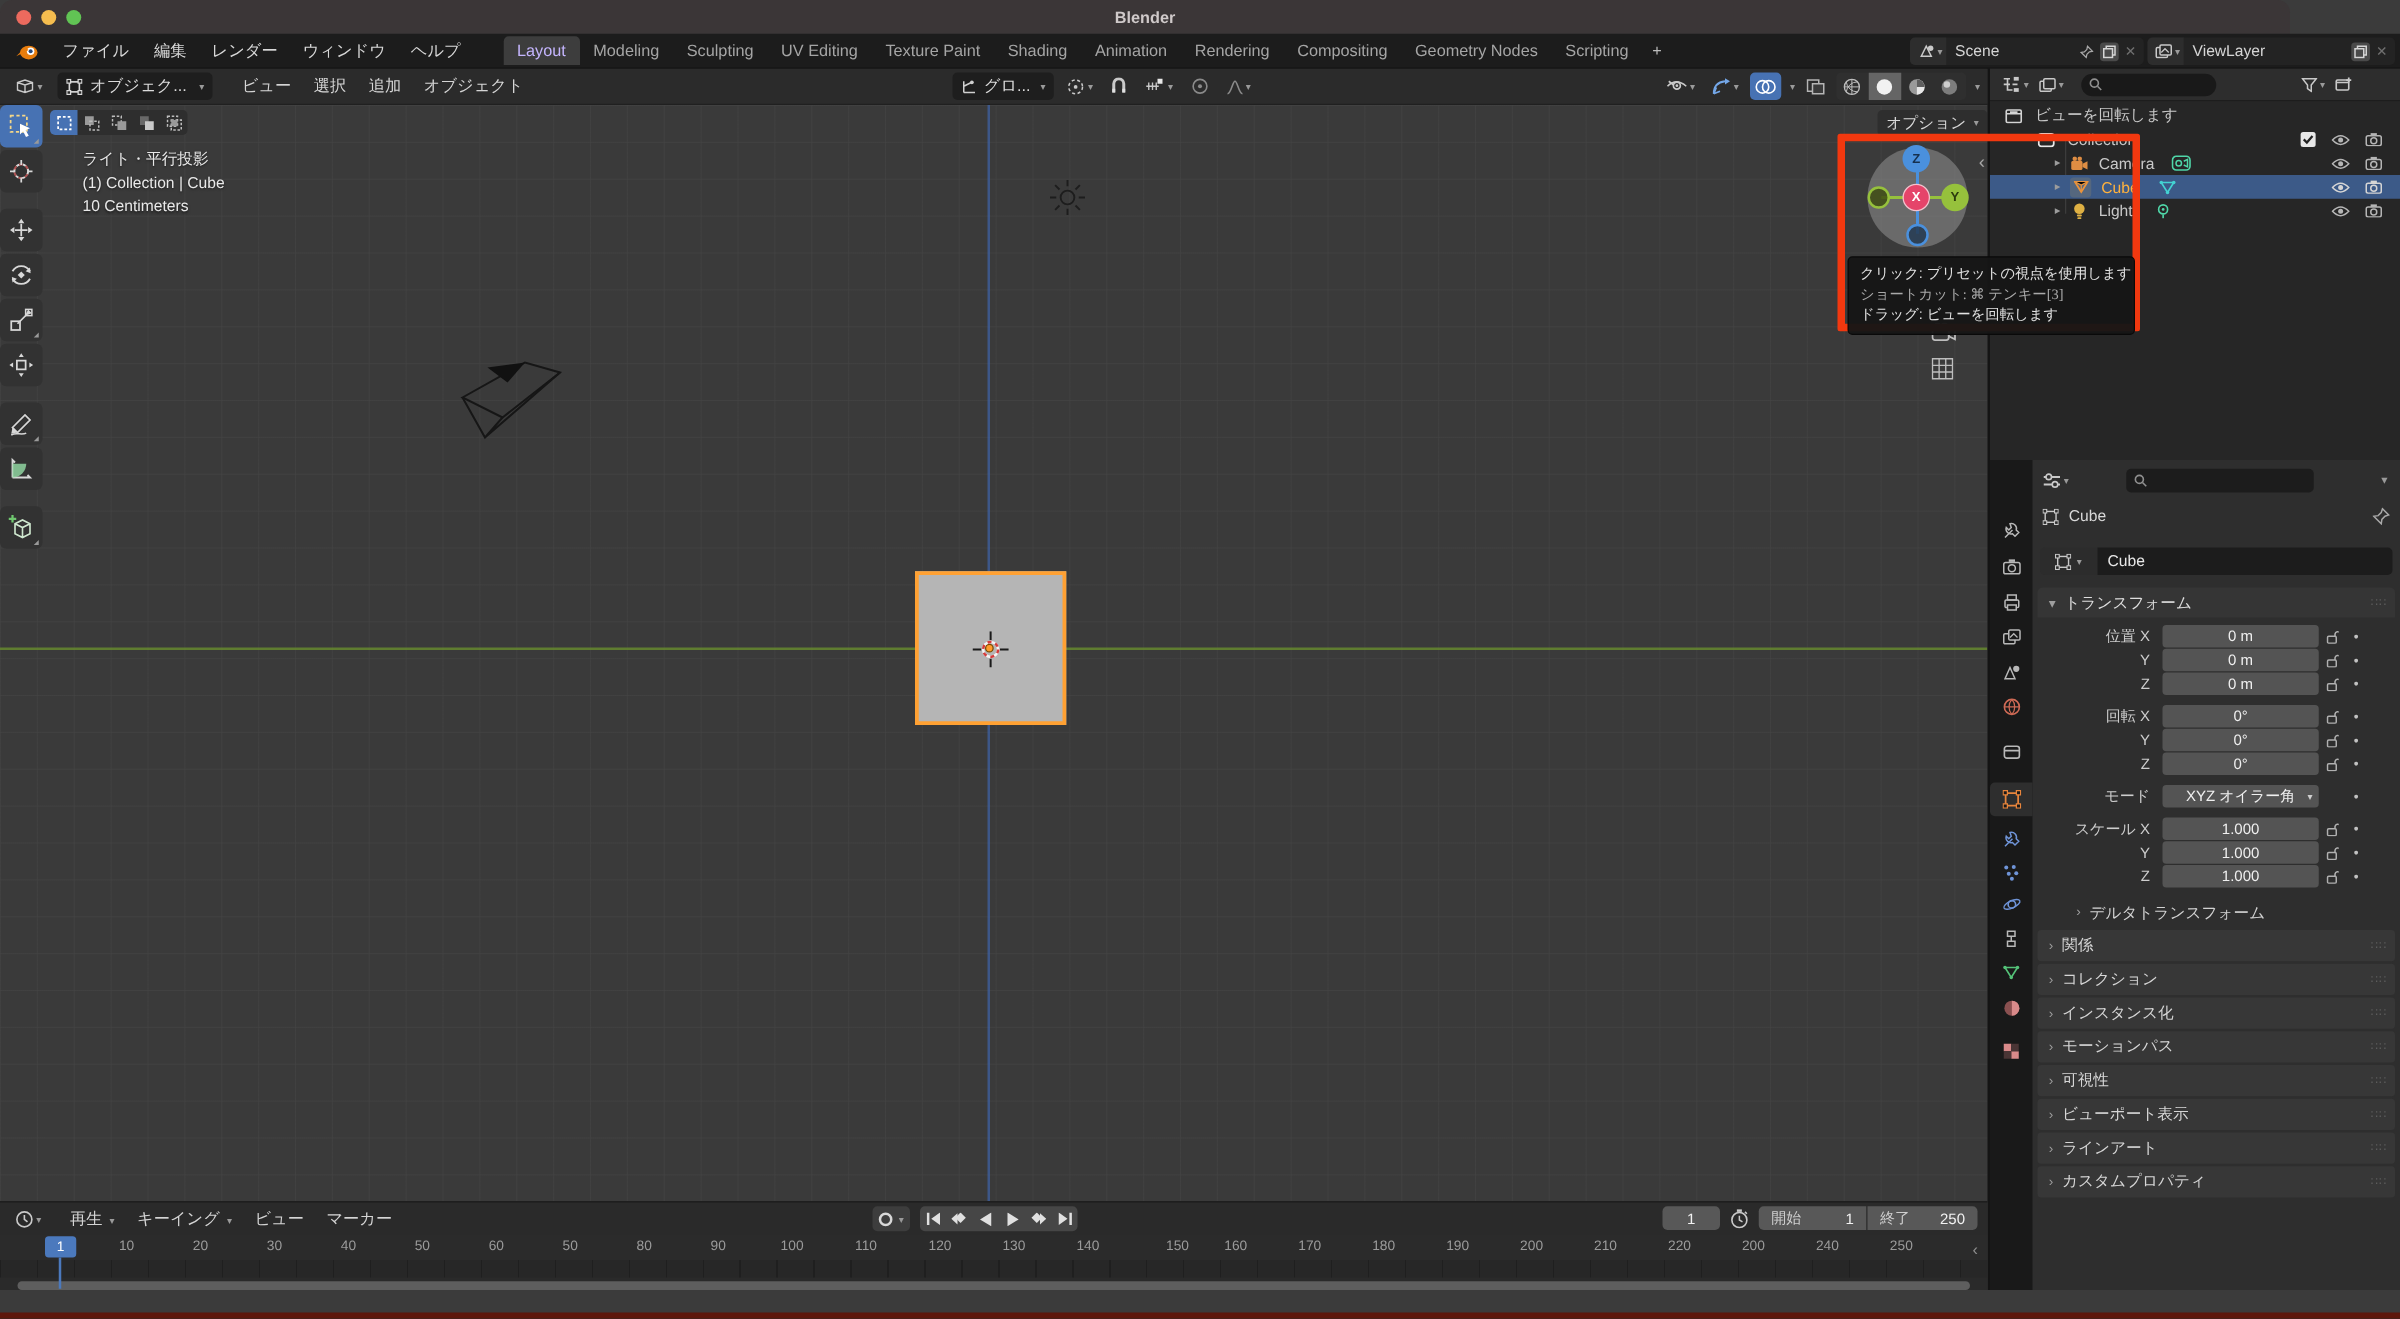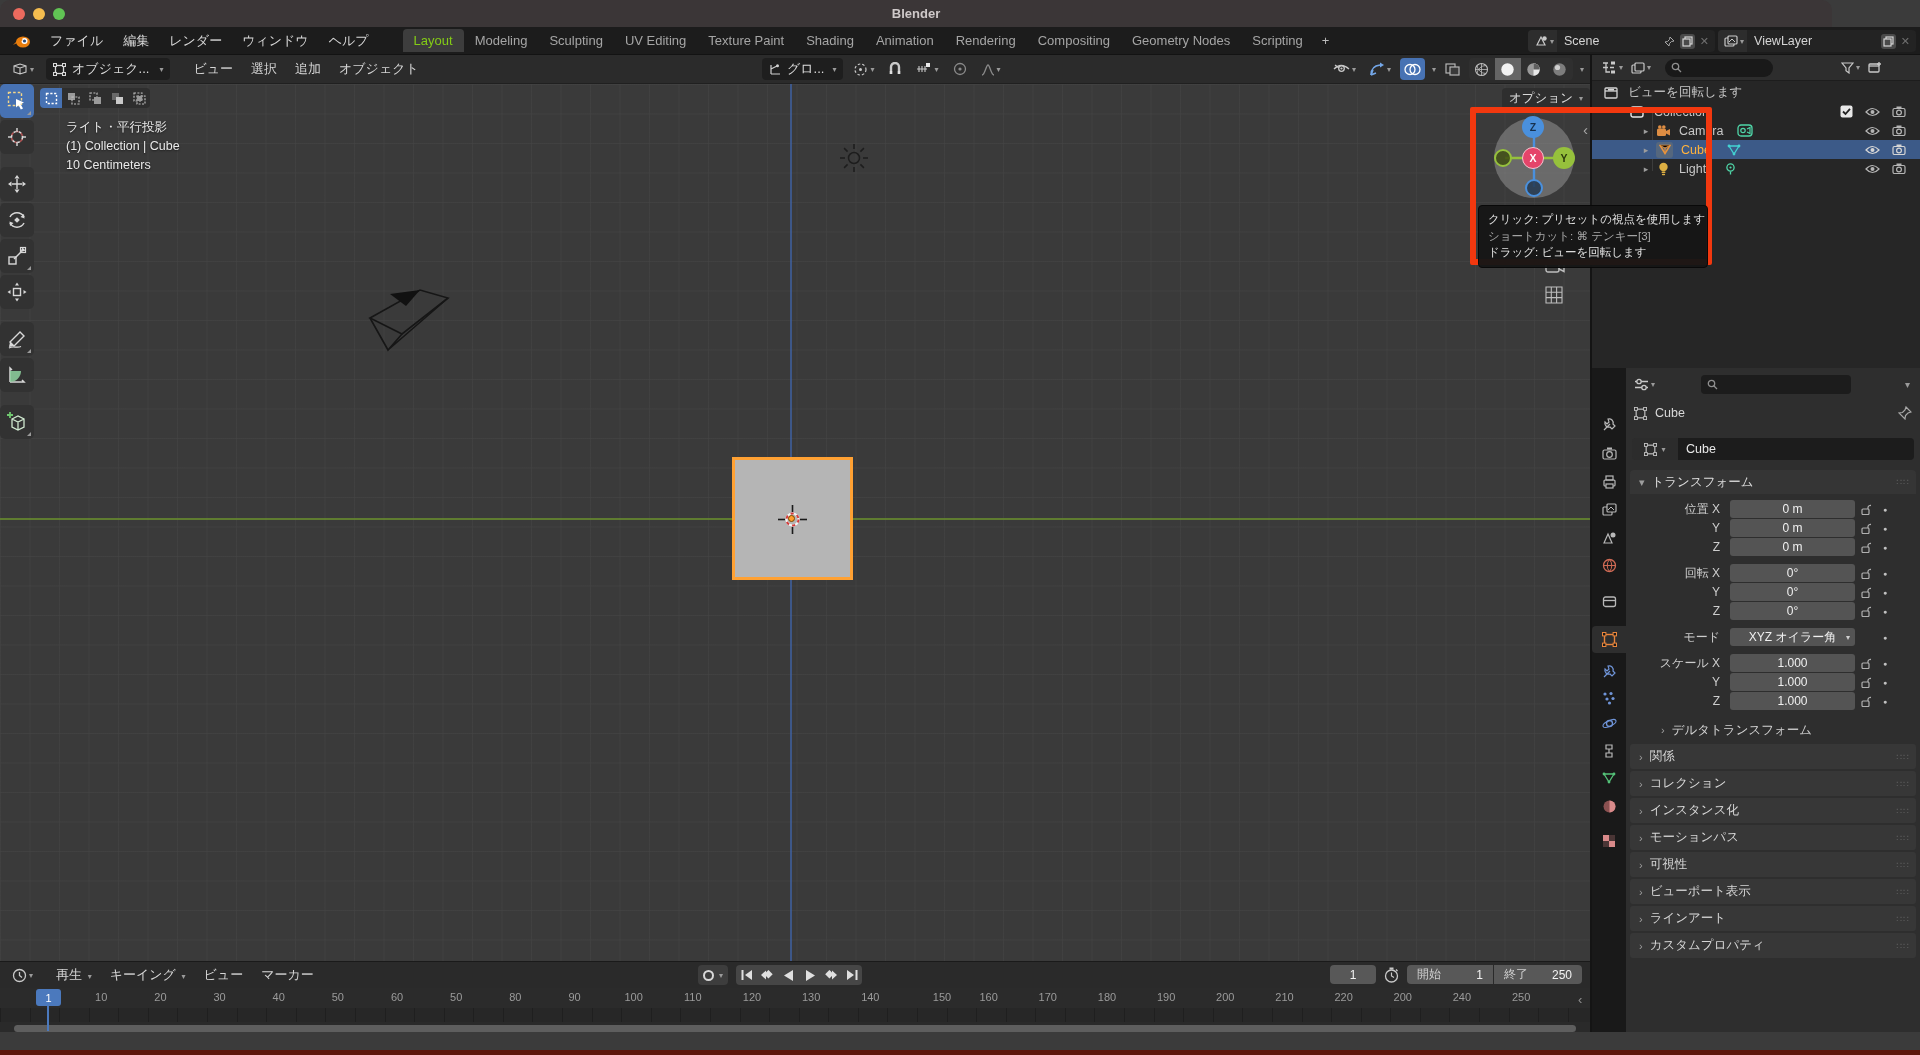--- a/index.html
+++ b/index.html
@@ -16,21 +16,21 @@
   #tl-zoom{ left:53px; background:#61c454; }
   #win-title { width:100%; top:6px; text-align:center; color:#cfc9c9; font-size:13px; font-weight:bold; }
 
   
   #topbar { left:0; top:27px; width:1920px; height:28px; background:#1c1c1c;
     display:flex; align-items:center; border-bottom:1px solid #131313; }
   #blender-logo { margin:0 8px 0 12px; }
   .menu-item { color:#d8d8d8; font-size:13px; padding:3px 10px; border-radius:4px; }
   .tabs { display:flex; margin-left:24px; }
   .tab { color:#a5a5a5; font-size:13px; padding:4px 11px; border-radius:4px 4px 0 0; }
-  .tab.active { background:#3d3d3d; color:#84cc16; }
+  .tab.active { background:#3d3d3d; color:#c4b5fd; }
   .tab.addtab { color:#bdbdbd; padding:4px 8px; }
   .id-pill { position:absolute; top:3px; height:22px; background:#232323; border-radius:4px;
     display:flex; align-items:center; color:#d5d5d5; font-size:12.5px; }
   #scene-pill { left:1528px; width:187px; }
   #viewlayer-pill { left:1718px; width:198px; }
   .pill-iconbox { display:flex; align-items:center; padding:0 3px 0 6px; height:100%;
     background:#2d2d2d; border-radius:4px 0 0 4px; }
   .caret { color:#9a9a9a; font-size:8px; margin-left:2px; }
   .pill-name { flex:1; padding-left:7px; }
   .mini-btn { color:#a8a8a8; margin-right:5px; display:flex; }
@@ -100,21 +100,21 @@
     border:2px solid #96c13c; }
   #gz-nz { left:34px; top:64px; width:18px; height:18px; background:rgba(35,58,82,.85);
     border:2px solid #4a90dd; }
   #gizmo-collapse { left:1583px; top:121px; color:#a8a8a8; font-size:15px; }
   .side-ico { left:1545px; color:#bdbdbd; }
 
   
   #tooltip { left:1478px; top:205px; width:230px; background:rgba(22,22,22,.96);
     border:1px solid #090909; border-radius:4px; padding:5px 9px 6px; z-index:60; }
   #tooltip div { font-size:11.5px; line-height:16.5px; white-space:nowrap; }
-  .tt-main { color:#e2e2e2; } .tt-dim { color:#a9a9a9; }
+  .tt-main { color:#e2e2e2; } .tt-dim { color:#a9a9a9;font-family:Liberation Serif, serif; }
   #red-box { left:1470px; top:107px; width:242px; height:158px; border:6px solid #f2380f;
     border-radius:2px; z-index:55; }
 
   
   #right-divider { left:1590px; top:55px; width:2px; height:977px; background:#141414; }
   #outliner { left:1592px; top:55px; width:328px; height:313px; background:#262626; }
   #outliner-header { left:0; top:0; width:328px; height:26px; background:#2d2d2d;
     display:flex; align-items:center; border-bottom:1px solid #1d1d1d; }
   #ol-search { position:relative; margin-left:10px; width:108px; height:18px; background:#191919;
     border-radius:9px; display:flex; align-items:center; padding-left:6px; }

